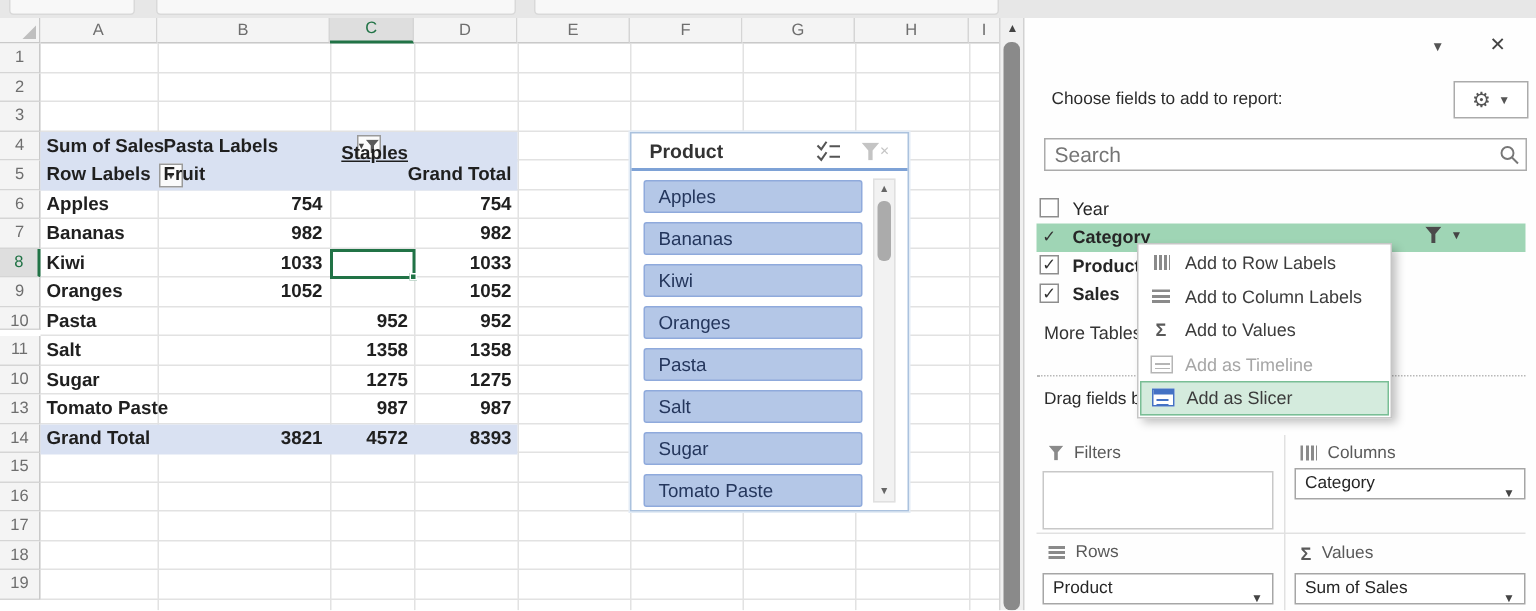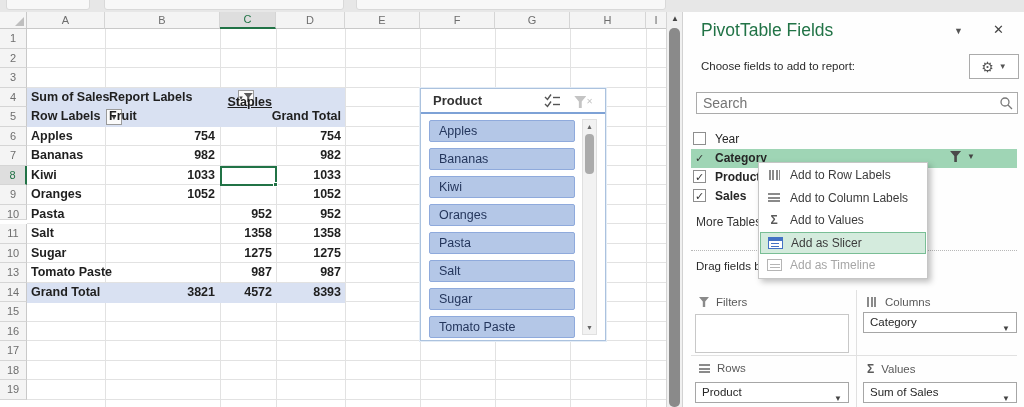--- a/index.html
+++ b/index.html
@@ -180,21 +180,21 @@
       <div class="abs row-hdr" style="top: 380px; height: 19.5px; line-height: 19.5px;">19</div>
       <div class="abs gridline-h" style="top: 398.5px;"></div>
     </div>
 
   <div id="pivot-layer">
     <div class="abs pv-fill" style="top:87.5px;"></div>
     <div class="abs pv-fill" style="top:107px;"></div>
     <div class="abs pv-fill" style="top:282.5px;"></div>
 
     <div class="abs pv-text" style="left:31px;top:87.5px;">Sum of Sales</div>
-    <div class="abs pv-text" style="left:109px;top:87.5px;">Report Labels</div>
+    <div class="abs pv-text" style="left:109px;top:87.5px;">Pasta Labels</div>
     <div class="abs mini-btn" style="left:238px;top:89.5px;gap:1px;">
       <span class="tiny-arrow">▾</span>
         <span class="funnel"></span>
     </div>
 
     <div class="abs pv-text" style="left:31px;top:107px;">Row Labels</div>
     <div class="abs mini-btn" style="left:106px;top:109px;">
       <span class="tiny-arrow">▼</span>
     </div>
     <div class="abs pv-text" style="left:109px;top:107px;">Fruit</div>
@@ -268,21 +268,20 @@
         <div class="slicer-item" style="top: 227px;">Tomato Paste</div>
       </div>
     <div class="sl-scroll">
       <div class="arr" style="top:3px;">▲</div>
       <div class="sl-thumb"></div>
       <div class="arr" style="bottom:3px;">▼</div>
     </div>
   </div>
 
   <div class="abs pane">
-    <div class="pane-title">PivotTable Fields</div>
     <div class="pane-caret" style="left:271px;">▼</div>
     <div class="pane-close" style="left:310px;">✕</div>
     <div class="pane-sub">Choose fields to add to report:</div>
     <div class="gear-btn">
       <span style="font-size:14px;">⚙</span>
       <span style="font-size:8px;">▼</span>
     </div>
     <div class="search">
       <input placeholder="Search" style="">
       <span class="mag">
@@ -364,27 +363,27 @@
           <span class="rows-ico"></span>
         </span>
         <span>Add to Column Labels</span>
       </div>
       <div class="menu-item">
         <span class="mi">
           <span class="sigma">Σ</span>
         </span>
         <span>Add to Values</span>
       </div>
+      <div class="menu-item disabled">
+        <span class="mi">
+          <span class="tl-ico"></span>
+        </span>
+        <span>Add as Timeline</span>
+      </div>
       <div class="menu-item highlight">
         <span class="mi">
           <span class="sl-ico"></span>
         </span>
         <span>Add as Slicer</span>
       </div>
-      <div class="menu-item disabled">
-        <span class="mi">
-          <span class="tl-ico"></span>
-        </span>
-        <span>Add as Timeline</span>
-      </div>
     </div>
 
 </div>
 
 </body></html>

